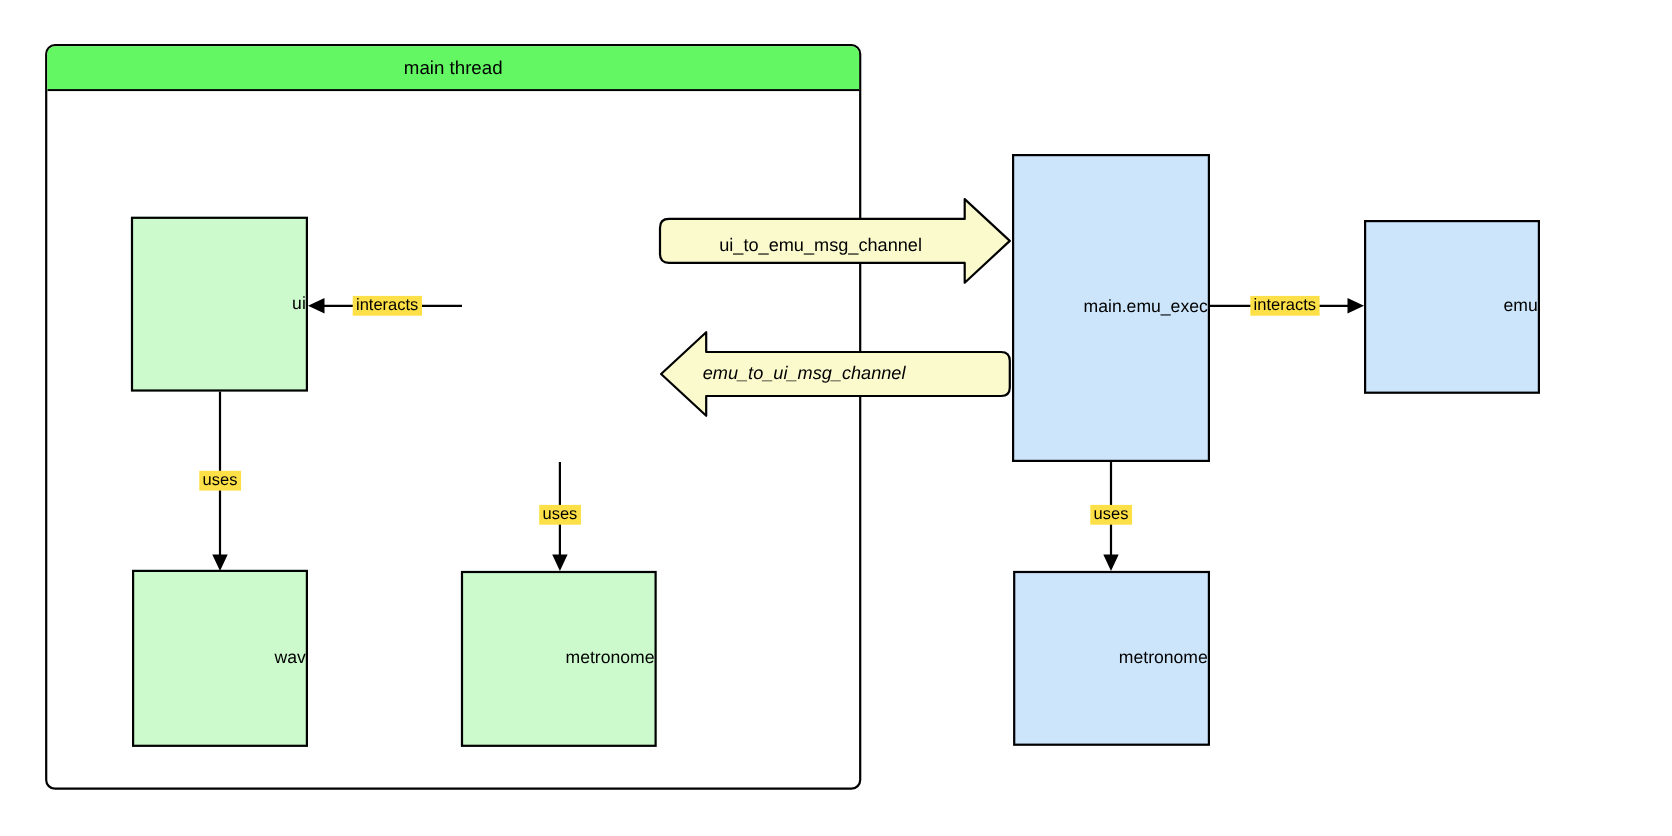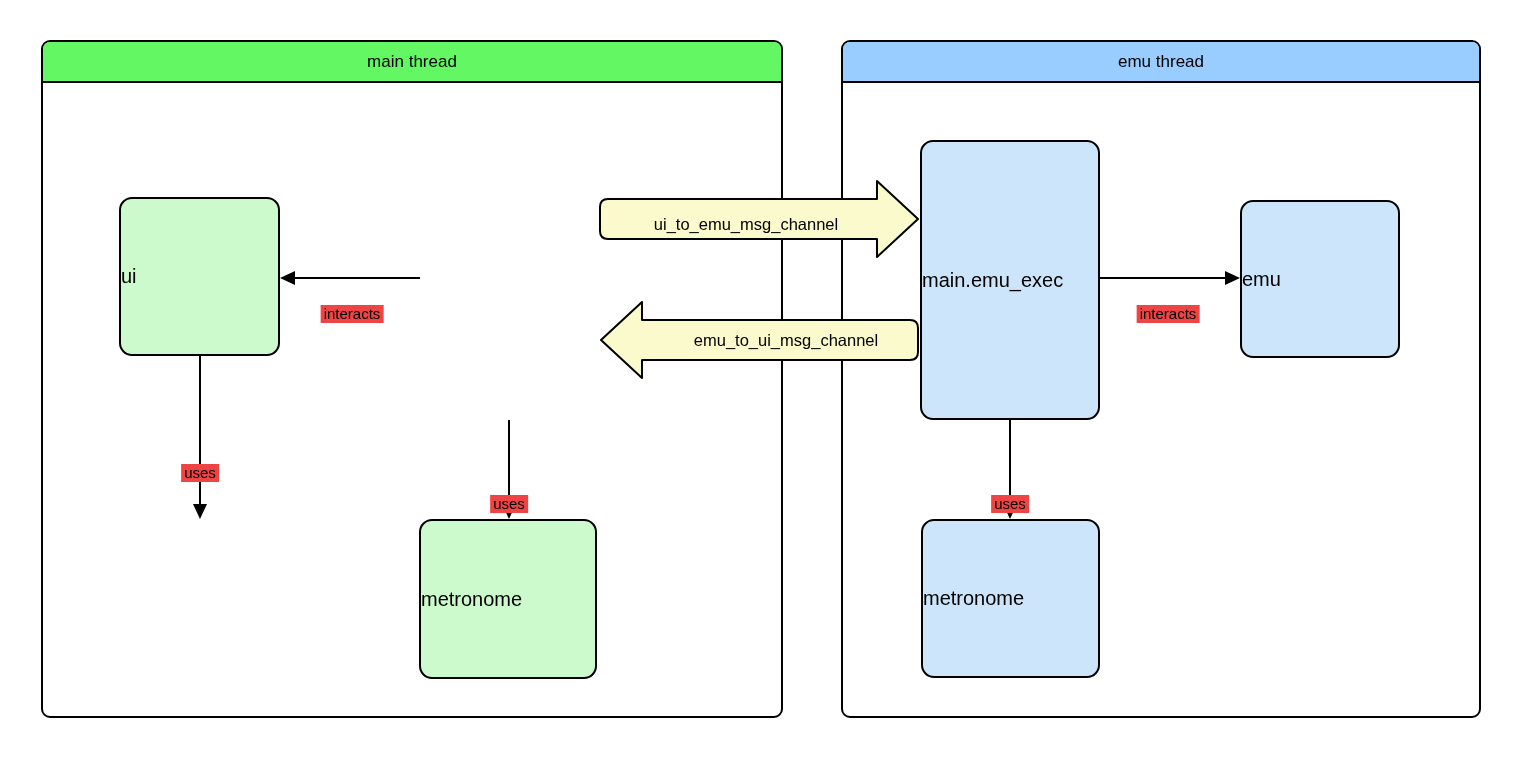--- a/index.html
+++ b/index.html
@@ -28,78 +28,75 @@
     align-items: center;
     justify-content: center;
     font-size: 17px;
     box-sizing: border-box;
   }
   .hdr-green { background: #63F763; }
   .hdr-blue  { background: #99CCFF; }
   .node {
     position: absolute;
     border: 2px solid #000000;
-    border-radius: 13px;
+    border-radius: 0;
     box-sizing: border-box;
     display: flex;
     align-items: center;
-    justify-content: flex-start;
-    font-size: 20px;
+    justify-content: flex-end;
+    font-size: 16px;
     z-index: 2;
   }
   .node.green { background: #CCFACC; }
   .node.blue  { background: #CCE5FB; }
   .edges {
     position: absolute;
     left: 0; top: 0;
     width: 1520px; height: 760px;
     z-index: 3;
     pointer-events: none;
   }
   .edge-label {
     position: absolute;
     transform: translate(-50%, -50%);
-    background: #ef4444;
+    background: #fde047;
     font-size: 15px;
     line-height: 18px;
     padding: 0 3px;
     white-space: nowrap;
     z-index: 4;
-    margin-top: 36px;
   }
   .channel-label {
     position: absolute;
     transform: translate(-50%, -50%);
     font-size: 16.5px;
     white-space: nowrap;
     z-index: 4;
   }
 </style>
 </head>
 <body>
 
 <div class="canvas">
 
   <div class="container" style="left:41px; top:40px; width:742px; height:678px;">
     <div class="container-header hdr-green">
       <span>main thread</span>
     </div>
   </div>
 
-  <div class="container" style="left:841px; top:40px; width:640px; height:678px;">
-    <div class="container-header hdr-blue">
-      <span>emu thread</span>
-    </div>
-  </div>
 
   <div class="node green" style="left:119px; top:197px; width:161px; height:159px;">
     <span>ui</span>
   </div>
 
 
+  <div class="node green" style="left:120px; top:518px; width:160px; height:161px;">
+    <span>wav</span>
+  </div>
 
   <div class="node green" style="left:419px; top:519px; width:178px; height:160px;">
     <span>metronome</span>
   </div>
 
   <div class="node blue" style="left:1240px; top:200px; width:160px; height:158px;">
     <span>emu</span>
   </div>
 
   <div class="node blue" style="left:920px; top:140px; width:180px; height:280px;">
@@ -131,15 +128,15 @@
     <polygon points="1010,519 1003,504 1017,504" fill="#000000"></polygon>
   </svg>
 
   <div class="edge-label" style="left:352px; top:278px;">interacts</div>
   <div class="edge-label" style="left:200px; top:437px;">uses</div>
   <div class="edge-label" style="left:509px; top:468px;">uses</div>
   <div class="edge-label" style="left:1168px; top:278px;">interacts</div>
   <div class="edge-label" style="left:1010px; top:468px;">uses</div>
 
   <div class="channel-label" style="left:746px; top:224px;">ui_to_emu_msg_channel</div>
-  <div class="channel-label" style="left:786px; top:340px;">emu_to_ui_msg_channel</div>
+  <div class="channel-label" style="left:731px; top:340px;font-style:italic;">emu_to_ui_msg_channel</div>
 
 </div>
 
 </body></html>

